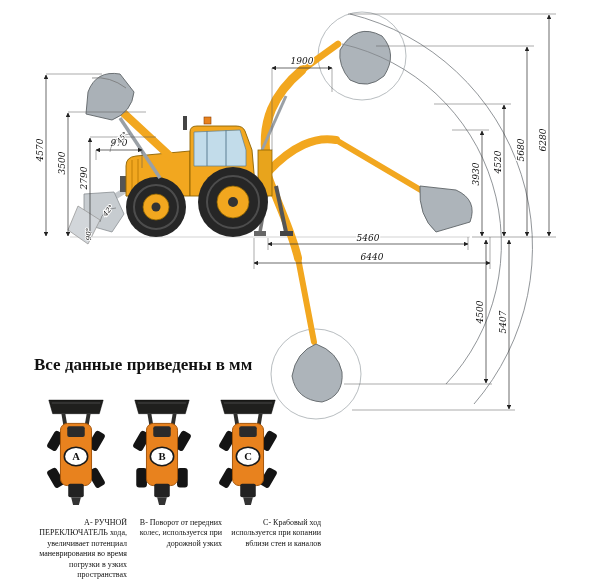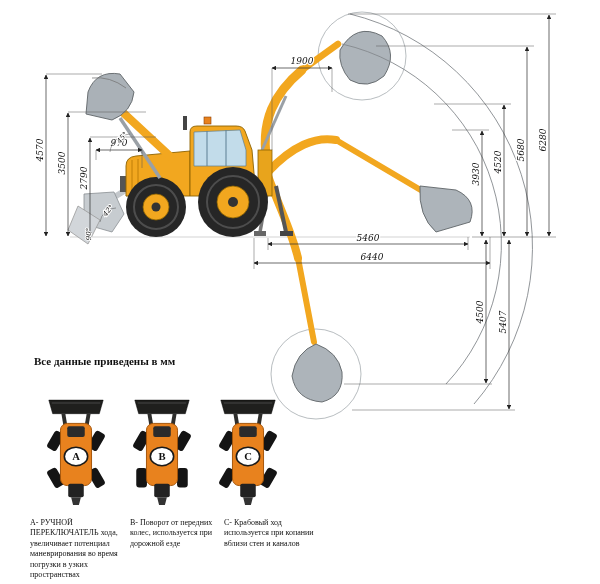--- a/index.html
+++ b/index.html
@@ -5,22 +5,22 @@
   html,body{margin:0;padding:0;background:#fff;}
   #stage{position:relative;width:600px;height:584px;background:#ffffff;overflow:hidden;
          font-family:"Liberation Serif",serif;}
   svg{display:block;}
   .dim-label{font:italic 9px "DejaVu Serif",serif;fill:#111;paint-order:stroke;stroke:#fff;stroke-width:2.5px;}
   .ang-label{font:italic 7px "DejaVu Serif",serif;fill:#111;paint-order:stroke;stroke:#fff;stroke-width:2px;}
   .dimline{stroke:#2b2b2b;stroke-width:0.7;fill:none;}
   .extline{stroke:#555;stroke-width:0.5;fill:none;}
   .arc-env{stroke:#85898d;stroke-width:0.9;fill:none;}
   .rot-circle{stroke:#9aa0a5;stroke-width:0.7;fill:none;}
-  #note{position:absolute;left:34px;top:355px;font-weight:bold;font-size:11px;color:#111;}
-  .caption{position:absolute;top:518px;font-size:8px;line-height:1.3;color:#111;}
+  #note{position:absolute;left:34px;top:355px;font-weight:bold;font-size:17px;color:#111;}
+  .caption{position:absolute;top:518px;font-size:8px;line-height:1.3;color:#111;text-align:right;}
   #cap-a{left:30px;width:97px;}
   #cap-b{left:130px;width:92px;}
   #cap-c{left:224px;width:97px;}
   .mini{position:absolute;top:396px;}
   #mini-a{left:42px;} #mini-b{left:128px;} #mini-c{left:214px;}
   .mini-letter{font:bold 11px "Liberation Serif",serif;fill:#111;}
 </style>
 </head>
 <body>
 
@@ -240,16 +240,16 @@
       </g>
     <rect x="19" y="28" width="32" height="64" rx="7" fill="#e8821e" stroke="#a35408" stroke-width="1"></rect>
     <rect x="26" y="31" width="18" height="11" rx="2" fill="#2b2b2b"></rect>
     <rect x="27" y="90" width="16" height="14" rx="2" fill="#222"></rect>
     <path d="M30,104 L40,104 L38,112 L32,112 Z" fill="#333"></path>
     <ellipse cx="35" cy="62" rx="12" ry="9.5" fill="#fff" stroke="#1a1a1a" stroke-width="1.6"></ellipse>
     <text class="mini-letter" x="35" y="66" text-anchor="middle">С</text>
   </svg>
 
   <div id="cap-a" class="caption">А- РУЧНОЙ ПЕРЕКЛЮЧАТЕЛЬ хода, увеличивает потенциал маневрирования во время погрузки в узких пространствах</div>
-  <div id="cap-b" class="caption">В- Поворот от передних колес, используется при дорожной езде</div>
+  <div id="cap-b" class="caption">В- Поворот от передних колес, используется при дорожной узких</div>
   <div id="cap-c" class="caption">С- Крабовый ход используется при копании вблизи стен и каналов</div>
 
 </div>
 
 </body></html>

